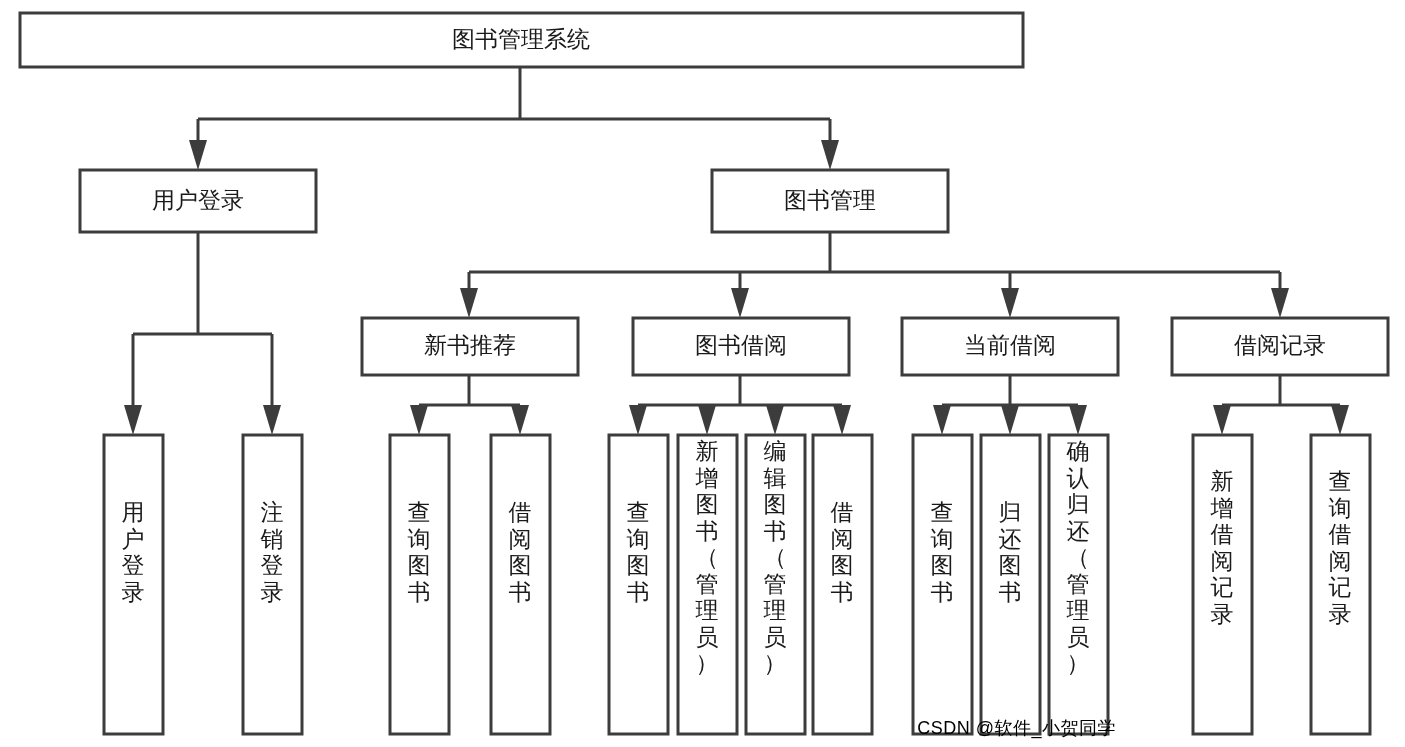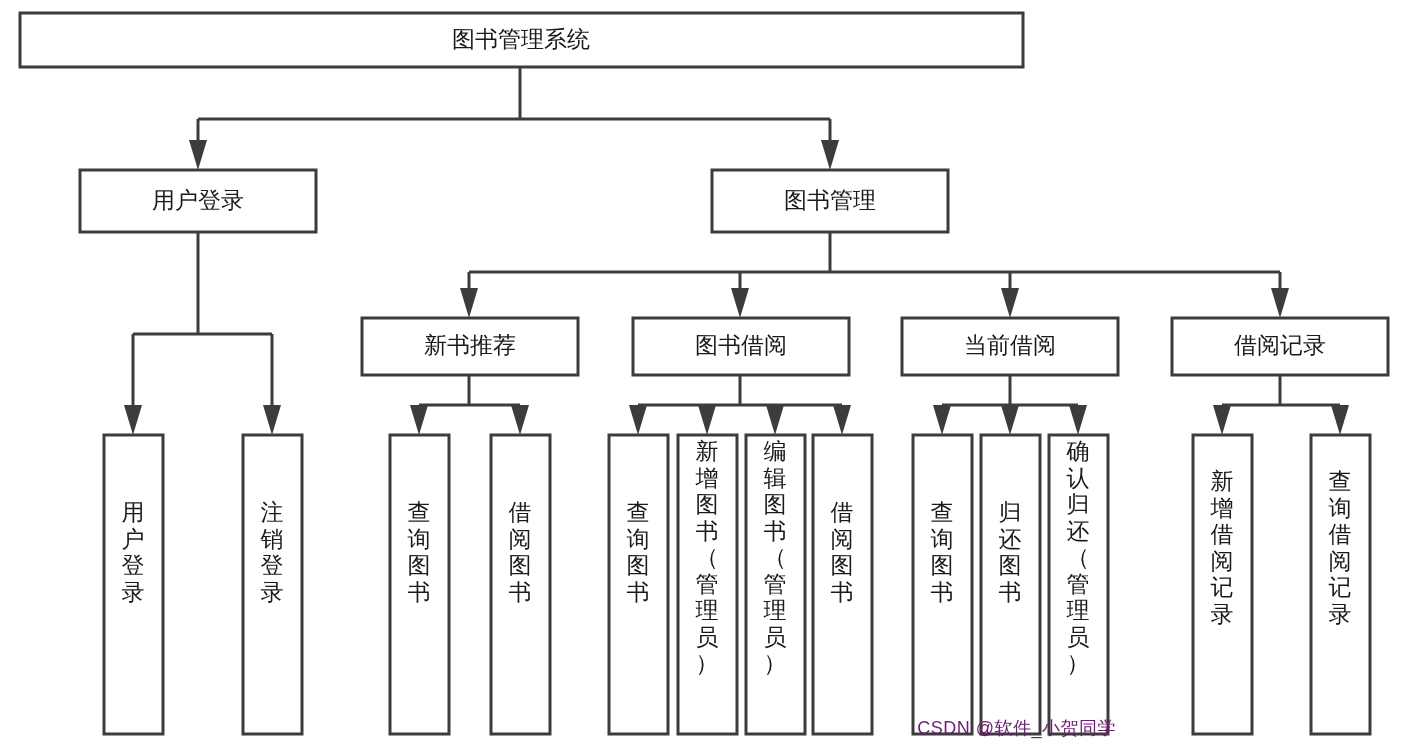--- a/index.html
+++ b/index.html
@@ -50,21 +50,21 @@
     font-size: 23px;
     fill: #1a1a1a;
     text-anchor: middle;
   }
   .watermark {
     position: absolute;
     right: 9px;
     bottom: 7px;
     font-family: "Liberation Sans", "DejaVu Sans", sans-serif;
     font-size: 18px;
-    color: #701a75;
+    color: #000000;
     white-space: nowrap;
     letter-spacing: 0.5px;
     pointer-events: none;
   }
 </style>
 </head>
 <body>
 
 <div id="diagram-root">
 

